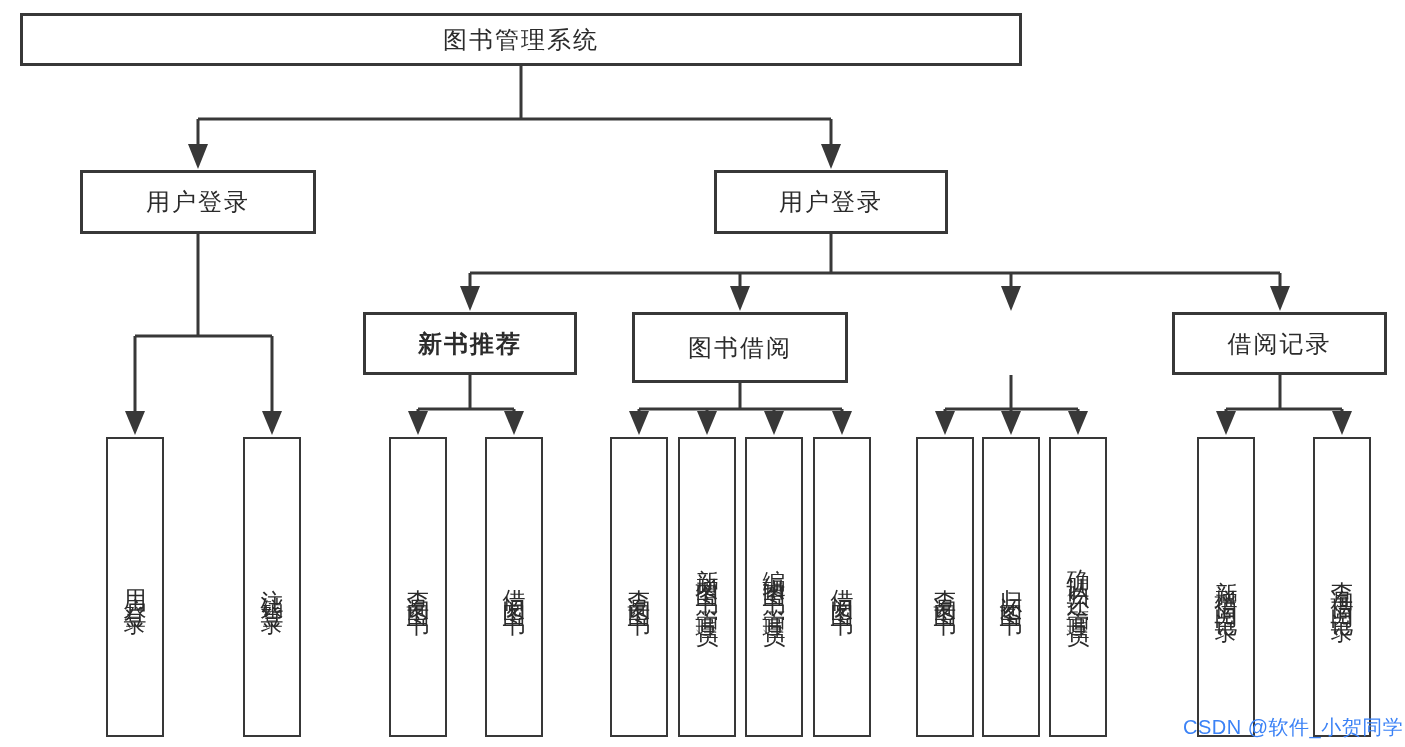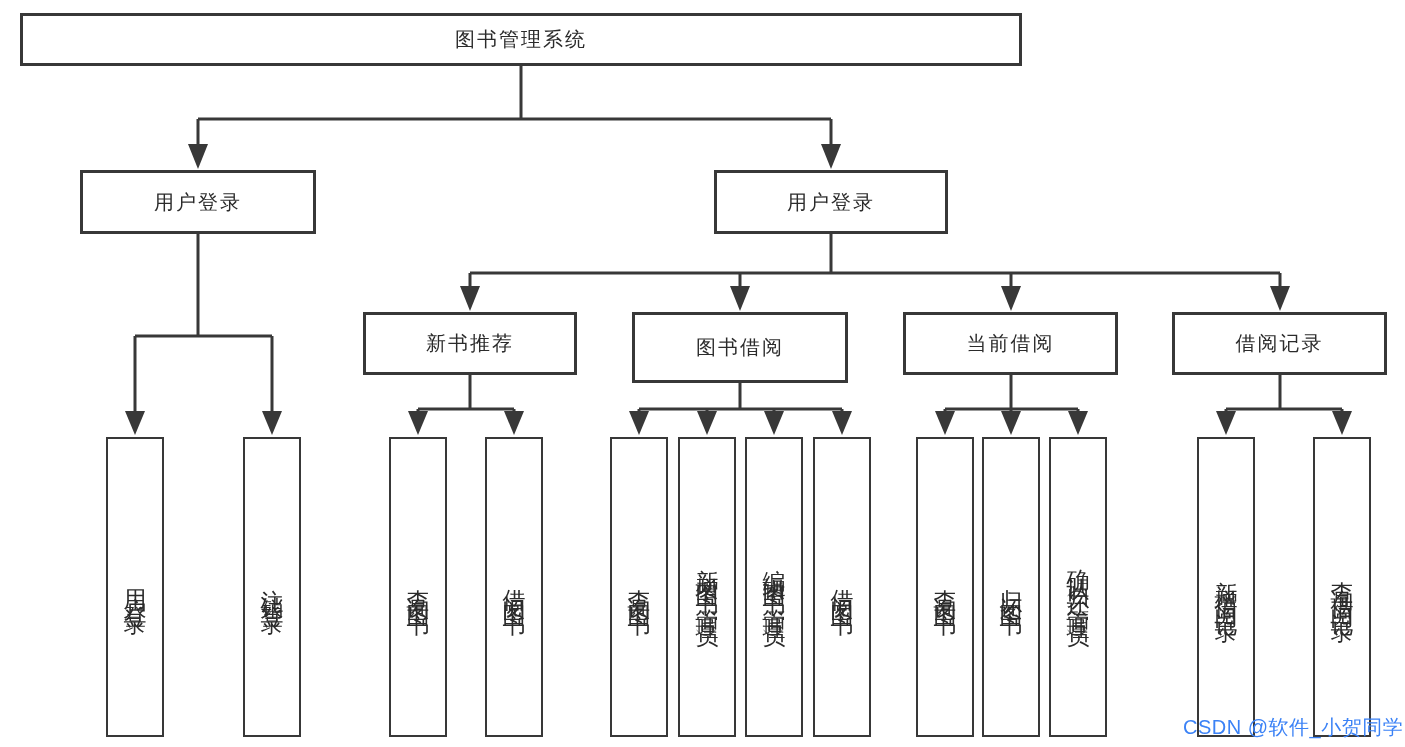--- a/index.html
+++ b/index.html
@@ -26,21 +26,21 @@
     box-sizing: border-box;
     background: #ffffff;
     border: 3px solid #383838;
     color: #2b2b2b;
     display: flex;
     align-items: center;
     justify-content: center;
     z-index: 2;
   }
   .hbox span {
-    font-size: 20px;
+    font-size: 24px;
     letter-spacing: 2px;
     white-space: nowrap;
   }
   .leaf {
     border-width: 2.5px;
   }
   .leaf span {
     writing-mode: vertical-rl;
     text-orientation: mixed;
     font-size: 23px;
@@ -107,28 +107,25 @@
     <span>图书管理系统</span>
   </div>
 
   <div class="box hbox" style="left:80px; top:170px; width:236px; height:64px;">
     <span>用户登录</span>
   </div>
   <div class="box hbox" style="left:714px; top:170px; width:234px; height:64px;">
     <span>用户登录</span>
   </div>
 
-  <div class="box hbox" style="left:363px; top:312px; width:214px; height:63px;">
+  <div class="box hbox" style="left:363px; top:312px; width:214px; height:63px;font-weight:bold;">
     <span>新书推荐</span>
   </div>
   <div class="box hbox" style="left:632px; top:312px; width:216px; height:71px;">
     <span>图书借阅</span>
-  </div>
-  <div class="box hbox" style="left:903px; top:312px; width:215px; height:63px;">
-    <span>当前借阅</span>
   </div>
   <div class="box hbox" style="left:1172px; top:312px; width:215px; height:63px;">
     <span>借阅记录</span>
   </div>
 
   <div class="box leaf" style="left:106px; top:437px; width:58px; height:300px;">
     <span>用户登录</span>
   </div>
   <div class="box leaf" style="left:243px; top:437px; width:58px; height:300px;">
     <span>注销登录</span>

